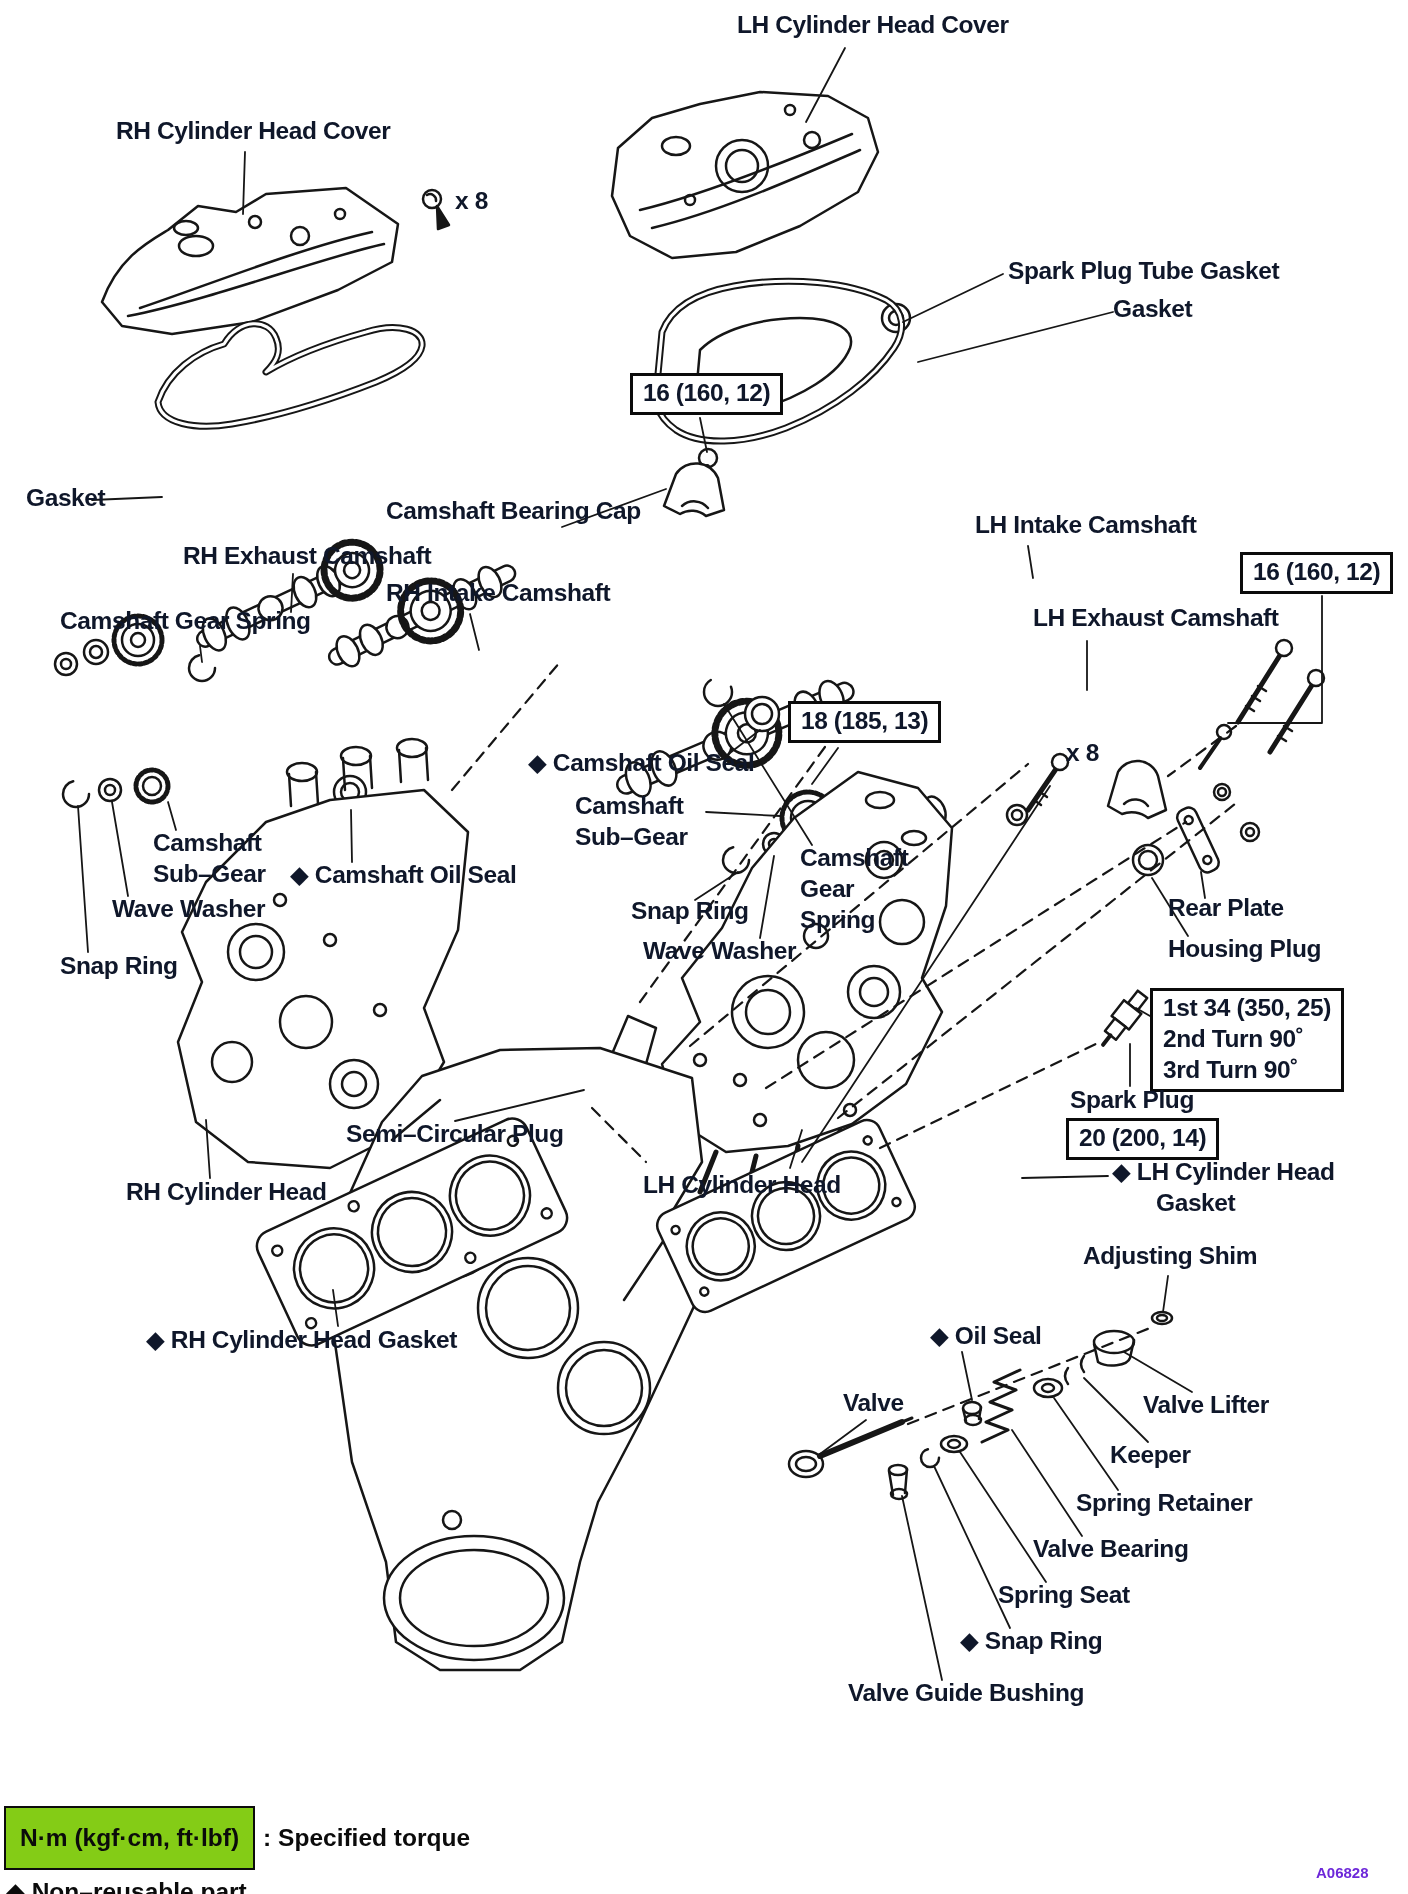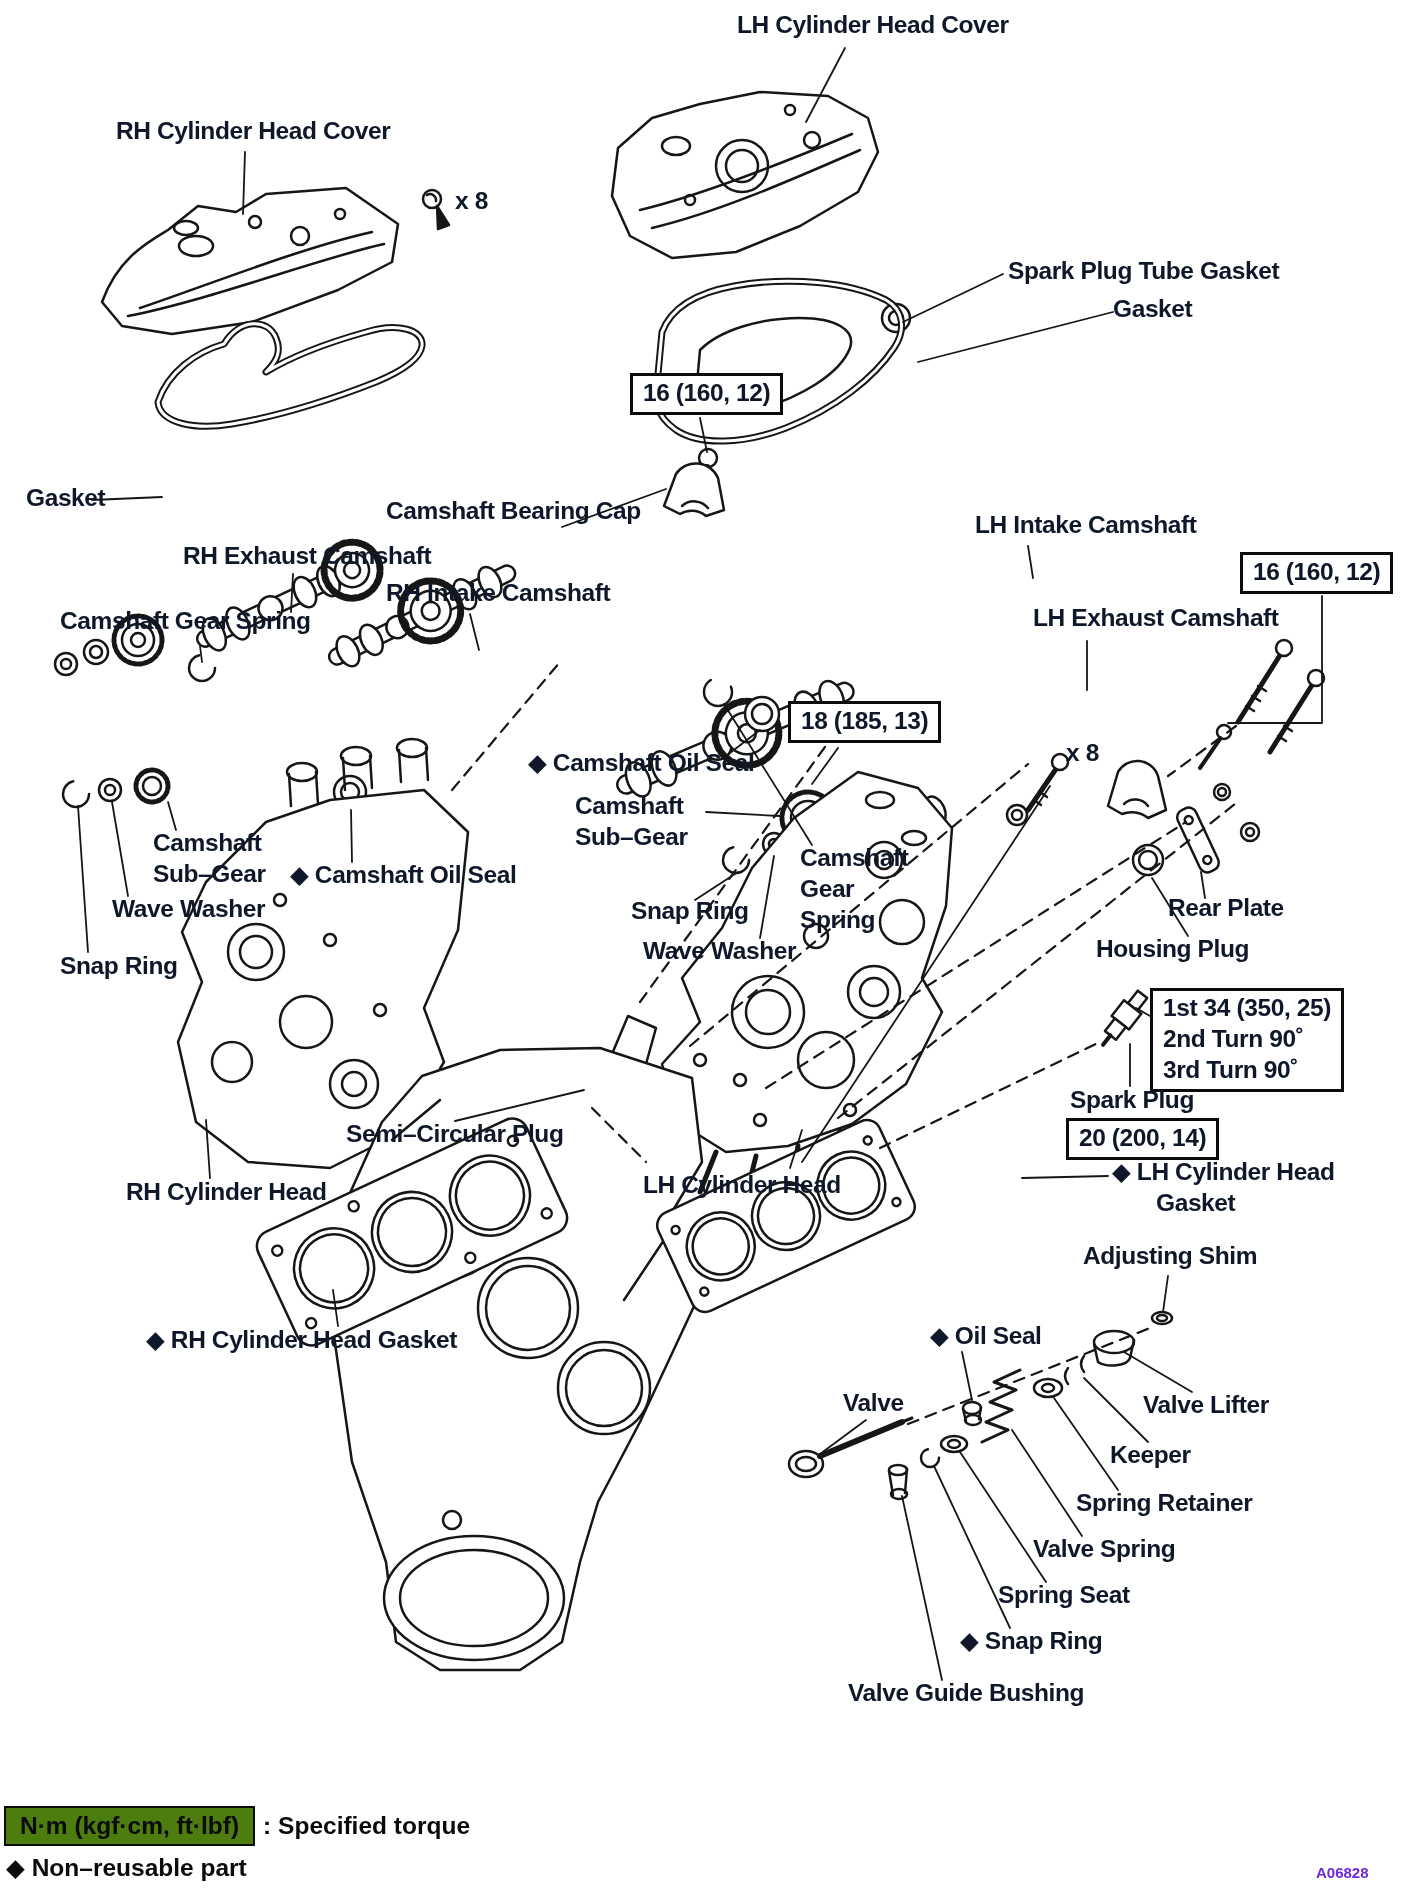--- a/index.html
+++ b/index.html
@@ -5,22 +5,22 @@
   html,body{margin:0;padding:0;}
   body{width:1408px;height:1894px;position:relative;background:#fff;overflow:hidden;
        font-family:"Liberation Sans","DejaVu Sans",sans-serif;}
   #art{position:absolute;left:0;top:0;z-index:1;}
   #labels{position:absolute;left:0;top:0;width:100%;height:100%;z-index:2;}
   .label{position:absolute;font-weight:700;font-size:24.5px;line-height:1.26;
          color:#0f172a;white-space:nowrap;letter-spacing:-0.4px;}
   .torque-box{border:3px solid #0b0b0b;padding:2px 10px 3px;background:#fff;}
   .legend{position:absolute;left:4px;top:1806px;z-index:2;font-weight:700;color:#0b0b0b;}
   .legend-row{display:flex;align-items:center;}
-  .legend-box{display:inline-block;border:2px solid #0b0b0b;padding:4px 14px;
-              font-size:24.5px;background:#4d7c0f;}
+  .legend-box{display:inline-block;border:2px solid #0b0b0b;padding:16px 14px;
+              font-size:24.5px;background:#84cc16;}
   .legend-text{font-size:24.5px;margin-left:8px;}
   .legend-diamond{font-size:24.5px;margin-top:7px;margin-left:2px;}
   .figure-code{position:absolute;left:1316px;top:1864px;z-index:2;font-weight:700;
                font-size:15px;color:#6d28d9;}
   #art .lead{stroke-width:1.8;}
   #art .dash{stroke-dasharray:11 8;stroke-width:2.2;}
   #art .teeth{stroke-width:7;stroke-dasharray:4 3.4;}
   #art .teeth-sm{stroke-width:5;stroke-dasharray:3 2.6;}
   #art .open-ring{stroke-dasharray:58 24;}
 </style>
@@ -484,21 +484,21 @@
       <div>Camshaft</div>
       <div>Gear</div>
       <div>Spring</div>
     </div>
     <div class="label" style="left: 60px; top: 951px;">
       <div>Snap Ring</div>
     </div>
     <div class="label" style="left: 1168px; top: 893px;">
       <div>Rear Plate</div>
     </div>
-    <div class="label" style="left: 1096px; top: 934px;">
+    <div class="label" style="left: 1168px; top: 934px;">
       <div>Housing Plug</div>
     </div>
     <div class="label torque-box" style="left: 1150px; top: 988px;">
       <div>1st 34 (350, 25)</div>
       <div>2nd Turn 90˚</div>
       <div>3rd Turn 90˚</div>
     </div>
     <div class="label" style="left: 1070px; top: 1085px;">
       <div>Spark Plug</div>
     </div>
@@ -533,21 +533,21 @@
     <div class="label" style="left: 1143px; top: 1390px;">
       <div>Valve Lifter</div>
     </div>
     <div class="label" style="left: 1110px; top: 1440px;">
       <div>Keeper</div>
     </div>
     <div class="label" style="left: 1076px; top: 1488px;">
       <div>Spring Retainer</div>
     </div>
     <div class="label" style="left: 1033px; top: 1534px;">
-      <div>Valve Spring</div>
+      <div>Valve Bearing</div>
     </div>
     <div class="label" style="left: 998px; top: 1580px;">
       <div>Spring Seat</div>
     </div>
     <div class="label" style="left: 960px; top: 1626px;">
       <div>◆ Snap Ring</div>
     </div>
     <div class="label" style="left: 848px; top: 1678px;">
       <div>Valve Guide Bushing</div>
     </div>

